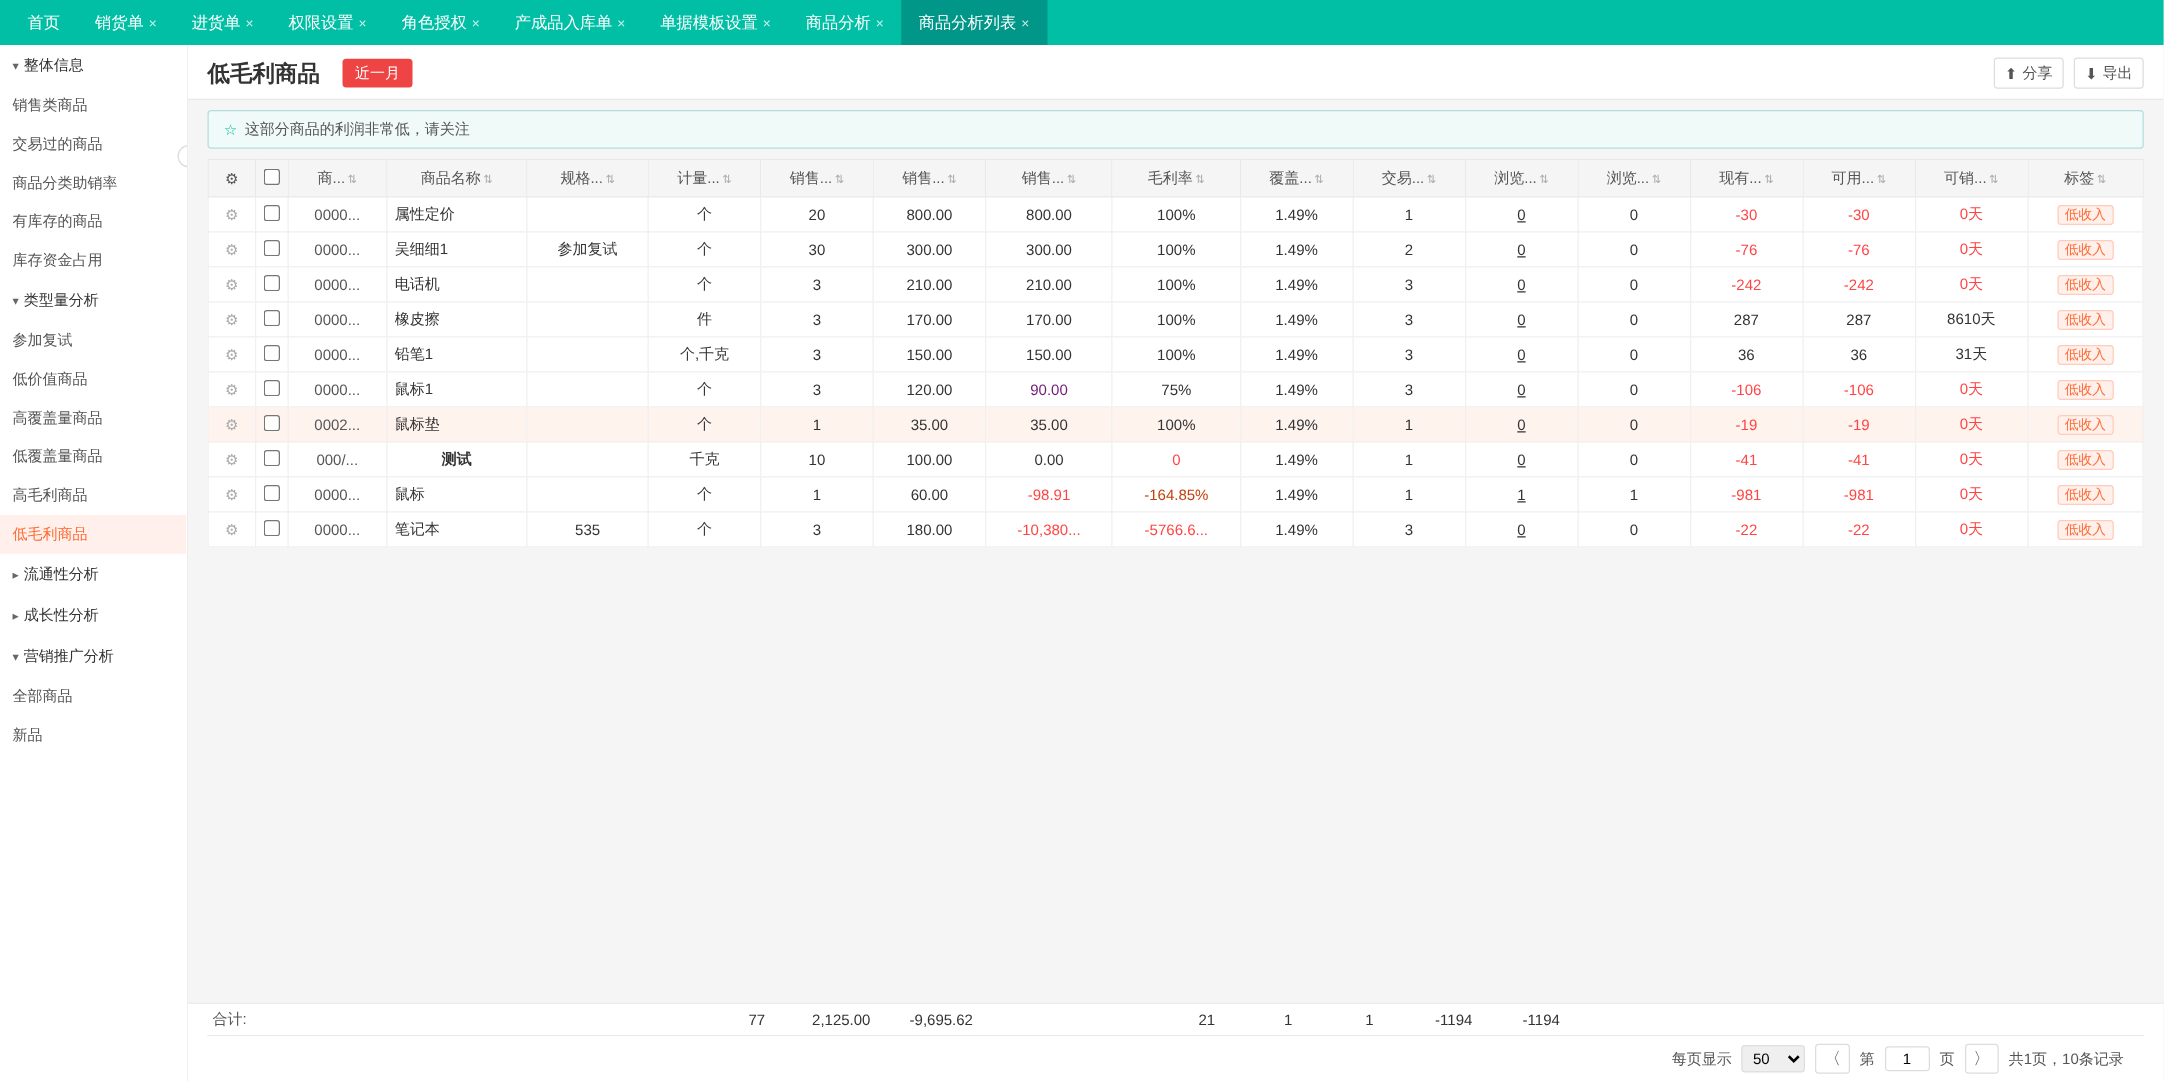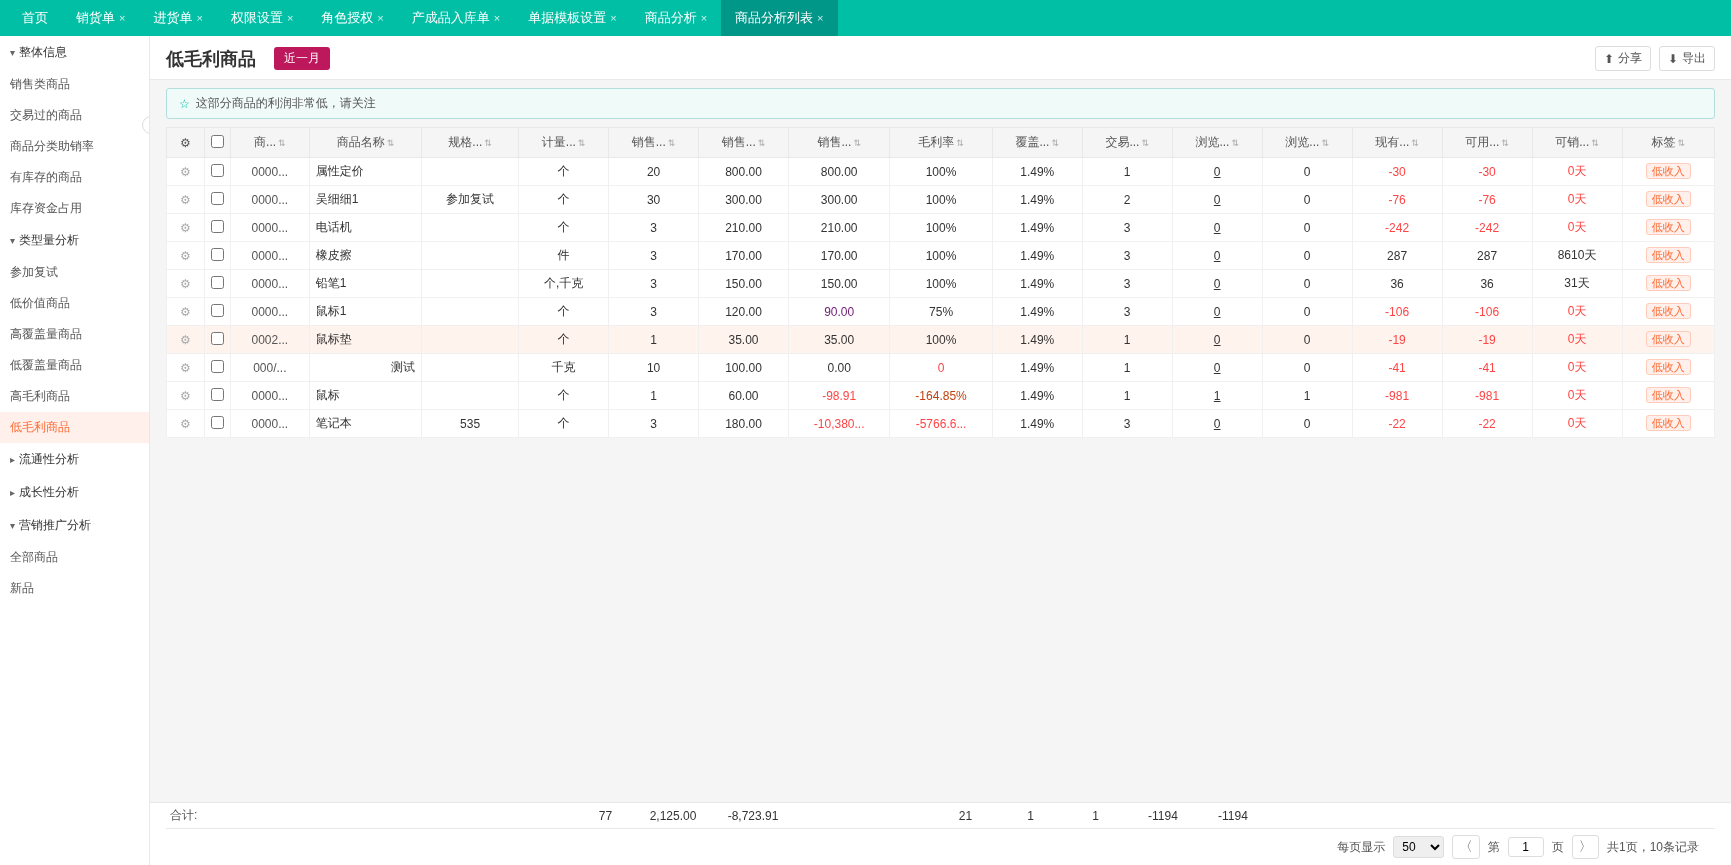--- a/index.html
+++ b/index.html
@@ -21,21 +21,21 @@
     .sidebar-group-title .arrow { margin-right: 4px; color: #666; font-size: 10px; }
     .sidebar-item { padding: 7px 10px 7px 10px; font-size: 12px; color: #555; cursor: pointer; white-space: nowrap; }
     .sidebar-item.active { background: #fff0eb; color: #ff6b35; }
 
     
     .main { flex: 1; display: flex; flex-direction: column; overflow: hidden; }
 
     
     .page-header { display: flex; align-items: center; padding: 10px 16px 8px 16px; background: #fff; border-bottom: 1px solid #e8e8e8; gap: 10px; }
     .page-title { font-size: 18px; font-weight: 600; color: #333; margin-right: 8px; }
-    .date-btn { background: #be185d; color: #fff; border: none; border-radius: 3px; padding: 3px 10px; font-size: 12px; cursor: pointer; }
+    .date-btn { background: #ef4444; color: #fff; border: none; border-radius: 3px; padding: 3px 10px; font-size: 12px; cursor: pointer; }
     .search-box { display: flex; align-items: center; border: 1px solid #ddd; border-radius: 3px; padding: 3px 8px; flex: 1; max-width: 300px; }
     .search-box input { border: none; outline: none; font-size: 12px; width: 100%; background: transparent; }
     .search-icon { color: #aaa; font-size: 14px; }
     .header-actions { margin-left: auto; display: flex; gap: 8px; }
     .header-btn { display: flex; align-items: center; gap: 4px; color: #555; cursor: pointer; font-size: 12px; padding: 3px 8px; border: 1px solid #ddd; border-radius: 3px; background: #fff; }
 
     
     .notice-bar { background: #f0faf8; border: 1px solid #b2dfdb; margin: 8px 16px; padding: 6px 12px; border-radius: 3px; color: #555; font-size: 12px; display: flex; align-items: center; gap: 6px; }
     .notice-icon { color: #00bfa5; }
 
@@ -353,21 +353,21 @@
     <td>0</td>
     <td style="color:#f44">-19</td>
     <td style="color:#f44">-19</td>
     <td style="color:#f44">0天</td>
     <td><span class="tag-orange">低收入</span></td>
   </tr>
             <tr>
     <td style="color:#aaa;cursor:pointer;">⚙</td>
     <td class="checkbox-cell"><input type="checkbox" style=""></td>
     <td style="color:#555;">000/...</td>
-    <td style="text-align:right;">测试</td>
+    <td style="text-align:center;font-weight:bold;">测试</td>
     <td></td>
     <td>千克</td>
     <td>10</td>
     <td>100.00</td>
     <td style="color:#333">0.00</td>
     <td style="color:#f44">0</td>
     <td>1.49%</td>
     <td>1</td>
     <td style="text-decoration:underline;cursor:pointer;">0</td>
     <td>0</td>
@@ -426,21 +426,21 @@
         <div style="flex:1;display:flex;">
 
           <span style="width:26px;"></span>
           <span style="width:26px;"></span>
           <span style="width:70px;"></span>
           <span style="width:110px;"></span>
           <span style="width:60px;"></span>
           <span style="width:80px;"></span>
           <span style="min-width:55px;text-align:center;">77</span>
           <span style="min-width:80px;text-align:center;">2,125.00</span>
-          <span style="min-width:80px;text-align:center;">-8,723.91</span>
+          <span style="min-width:80px;text-align:center;">-9,695.62</span>
           <span style="min-width:70px;text-align:center;"></span>
           <span style="min-width:70px;text-align:center;"></span>
           <span style="min-width:65px;text-align:center;">21</span>
           <span style="min-width:65px;text-align:center;">1</span>
           <span style="min-width:65px;text-align:center;">1</span>
           <span style="min-width:70px;text-align:center;">-1194</span>
           <span style="min-width:70px;text-align:center;">-1194</span>
         </div>
       </div>
 

